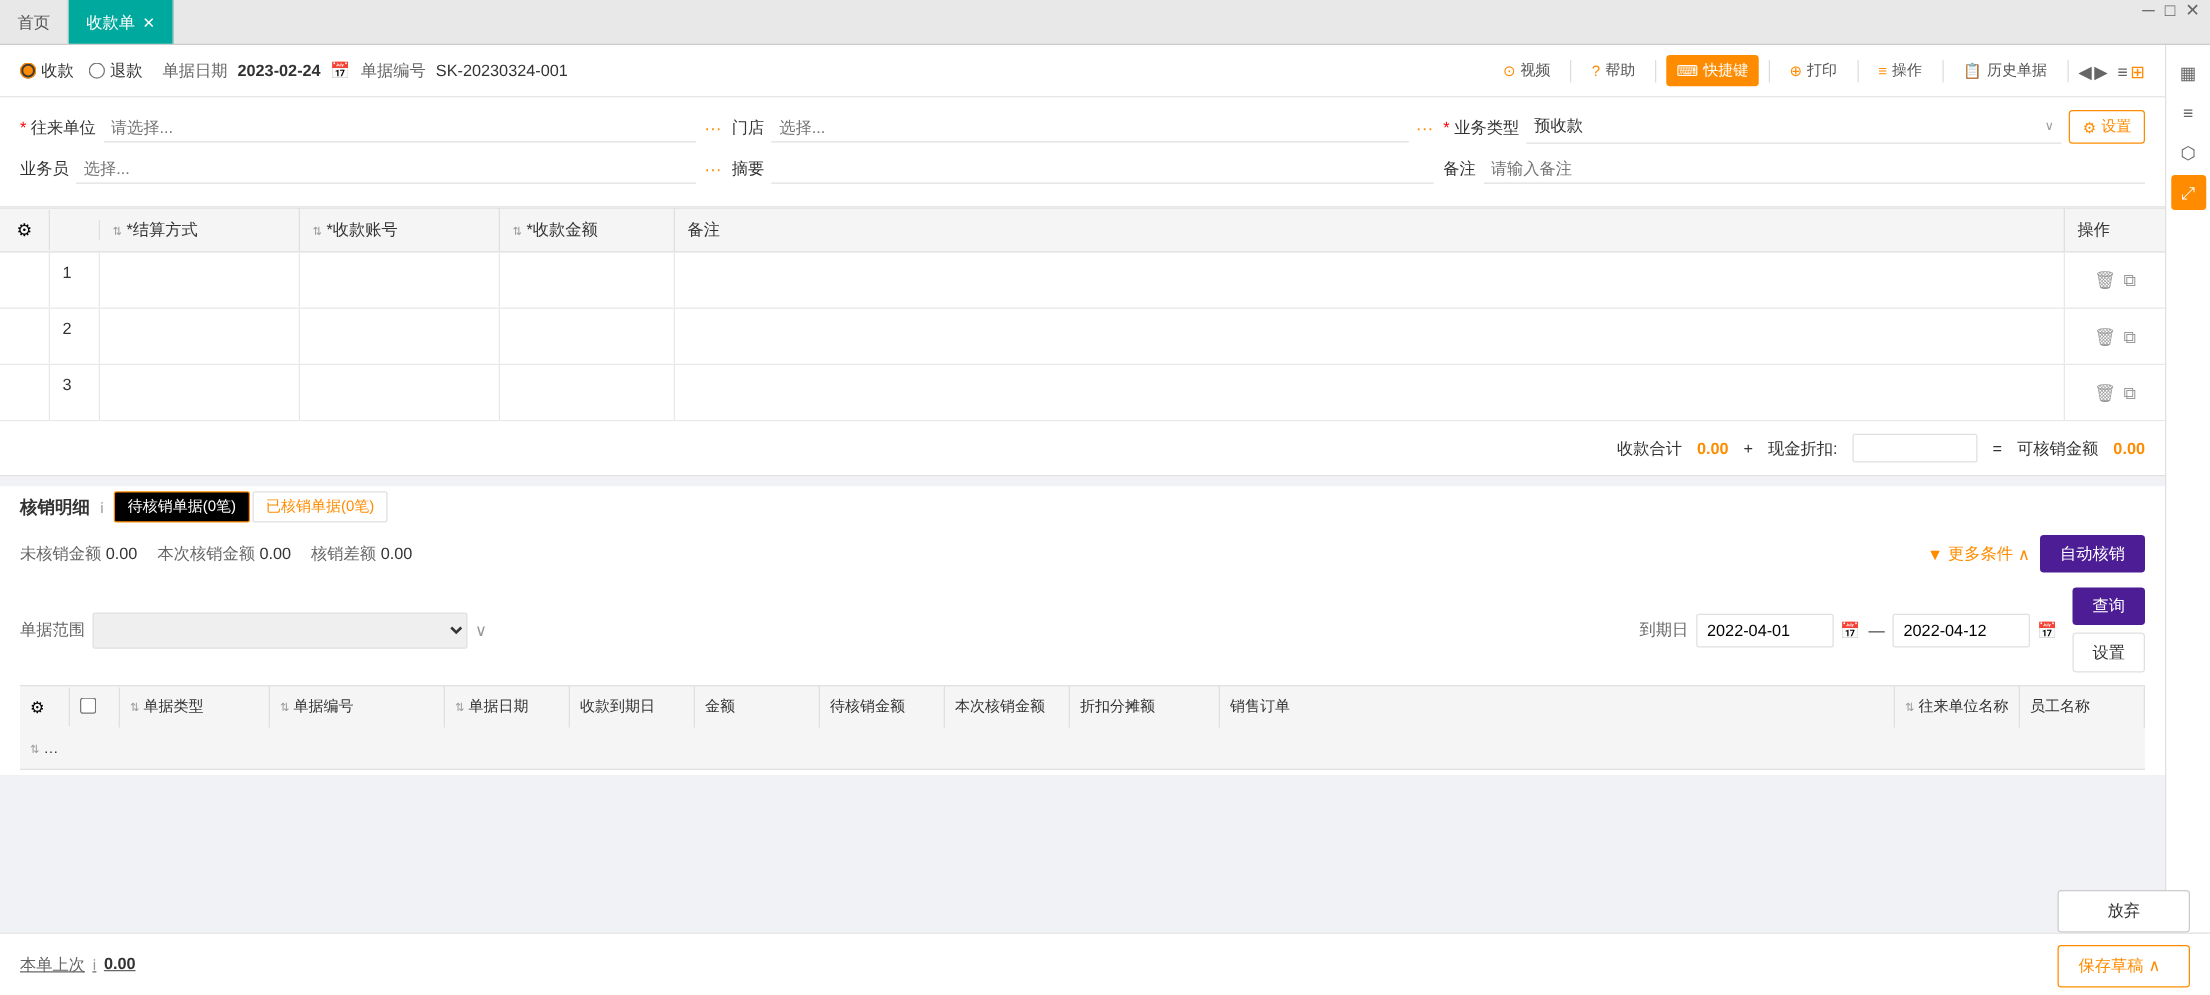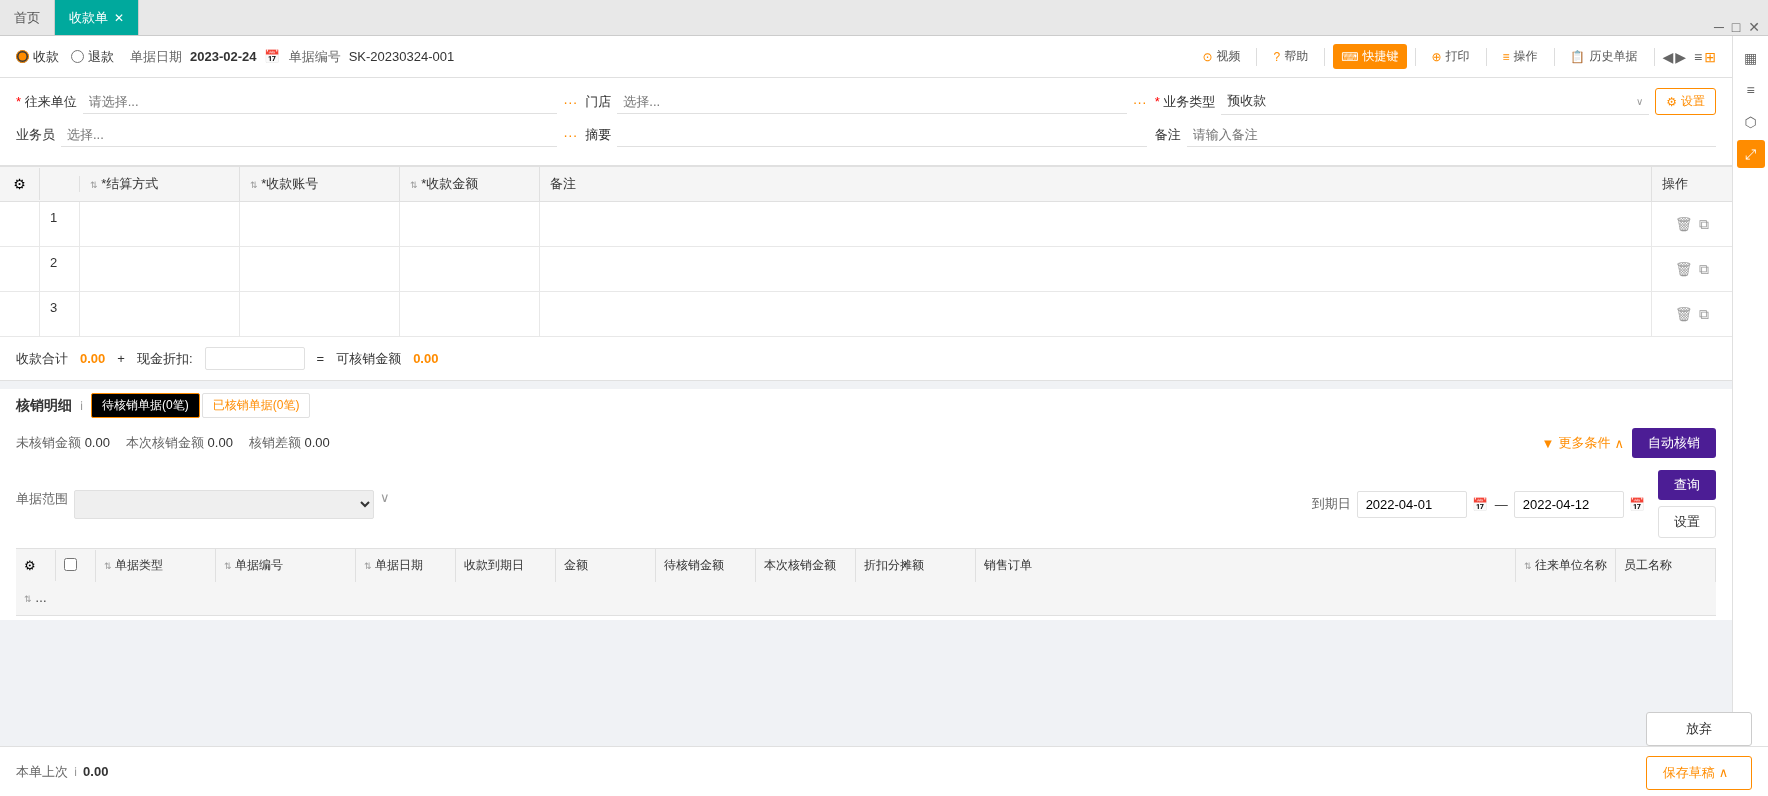--- a/index.html
+++ b/index.html
@@ -1,20 +1,20 @@
 <!DOCTYPE html>
 <html><head>
   <meta charset="utf-8">
   <style>
     * { box-sizing: border-box; margin: 0; padding: 0; }
     body { font-family: 'Microsoft YaHei', Arial, sans-serif; font-size: 13px; background: #f0f2f5; color: #333; overflow: hidden; }
 
     
     .tab-bar {
-      display: flex; align-items: flex-end; background: #e8e8e8; height: 36px;
+      display: flex; align-items: flex-start; background: #e8e8e8; height: 36px;
       border-bottom: 1px solid #ccc;
     }
     .tab-item {
       display: flex; align-items: center; padding: 0 14px; height: 100%;
       cursor: pointer; font-size: 13px; color: #555; border-right: 1px solid #ccc;
     }
     .tab-item.active { background: #00a99d; color: #fff; }
     .tab-close-btn { background: none; border: none; color: inherit; cursor: pointer; font-size: 12px; margin-left: 6px; }
     .window-controls { margin-left: auto; display: flex; align-items: center; padding-right: 8px; gap: 8px; }
     .win-btn { background: none; border: none; cursor: pointer; font-size: 14px; color: #666; }
@@ -86,21 +86,21 @@
       grid-template-columns: 40px 40px 160px 160px 140px 1fr 80px;
       border-bottom: 1px solid #e8e8e8; align-items: center; min-height: 44px;
     }
     .td { padding: 8px 10px; font-size: 13px; border-right: 1px solid #e8e8e8; min-height: 44px; }
     .td:last-child { border-right: none; }
     .row-actions { display: flex; align-items: center; gap: 6px; justify-content: center; }
     .action-icon-btn { background: none; border: none; cursor: pointer; color: #999; font-size: 14px; }
 
     
     .summary-row {
-      display: flex; align-items: center; justify-content: flex-start;
+      display: flex; align-items: center; justify-content: flex-end;
       padding: 10px 16px; gap: 12px; background: #fff;
       border-bottom: 1px solid #e0e0e0; font-size: 13px;
     }
     .summary-val { color: #ff8c00; font-weight: bold; }
     .summary-input {
       border: 1px solid #e0e0e0; padding: 3px 8px; width: 100px;
       font-size: 13px; outline: none; border-radius: 2px;
     }
 
     
@@ -111,21 +111,21 @@
     .tab-links { display: flex; gap: 2px; }
     .tab-link {
       padding: 3px 10px; border: 1px solid #e0e0e0; font-size: 12px;
       cursor: pointer; color: #ff8c00; background: #fff; border-radius: 2px;
     }
     .tab-link.active { background: #000000; color: #fff; border-color: #ff8c00; }
     .reconcile-stats { display: flex; align-items: center; gap: 16px; margin-bottom: 12px; font-size: 13px; justify-content: flex-end; }
     .stat-item { color: #666; }
     .stat-val { color: #333; }
     .reconcile-filter { display: flex; align-items: center; gap: 12px; flex-wrap: wrap; margin-bottom: 10px; }
-    .filter-condition { display: flex; gap: 6px; flex: 1; }
+    .filter-condition { display: flex; align-items: center; gap: 6px; flex: 1; }
     .filter-label { color: #666; white-space: nowrap; }
     .filter-select {
       flex: 1; border: 1px solid #e0e0e0; padding: 5px 8px; font-size: 13px;
       outline: none; border-radius: 2px; color: #333; max-width: 300px;
     }
     .date-range { display: flex; align-items: center; gap: 6px; }
     .date-input {
       border: 1px solid #e0e0e0; padding: 5px 8px; font-size: 13px;
       outline: none; border-radius: 2px; width: 110px;
     }
@@ -150,21 +150,21 @@
               white-space: nowrap; overflow: hidden; text-overflow: ellipsis; }
     .sub-th:last-child { border-right: none; }
 
     
     .footer {
       position: fixed; bottom: 0; left: 0; right: 0;
       background: #fff; border-top: 1px solid #e0e0e0;
       display: flex; align-items: center; padding: 8px 16px; gap: 12px;
       height: 50px;
     }
-    .footer-stat { display: flex; align-items: center; gap: 6px; font-size: 13px; color: #666; }
+    .footer-stat { display: flex; gap: 6px; font-size: 13px; color: #666; text-decoration: underline; }
     .footer-stat-val { color: #333; font-weight: bold; }
     .footer-actions { margin-left: auto; display: flex; gap: 10px; flex-direction: column; }
     .btn-abandon {
       background: #fff; border: 1px solid #ccc; padding: 7px 20px;
       border-radius: 3px; cursor: pointer; font-size: 13px; color: #333;
     }
     .btn-save-draft {
       background: #fff; border: 1px solid #ff8c00; color: #ff8c00;
       padding: 7px 16px; border-radius: 3px; cursor: pointer; font-size: 13px;
       display: flex; align-items: center; gap: 4px;

